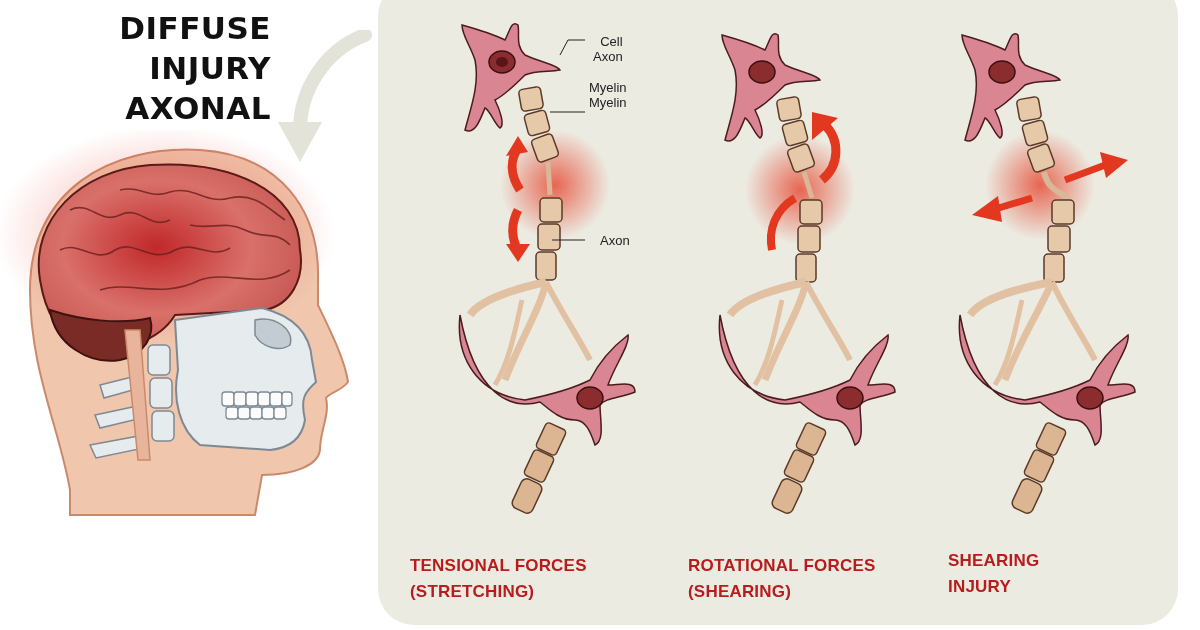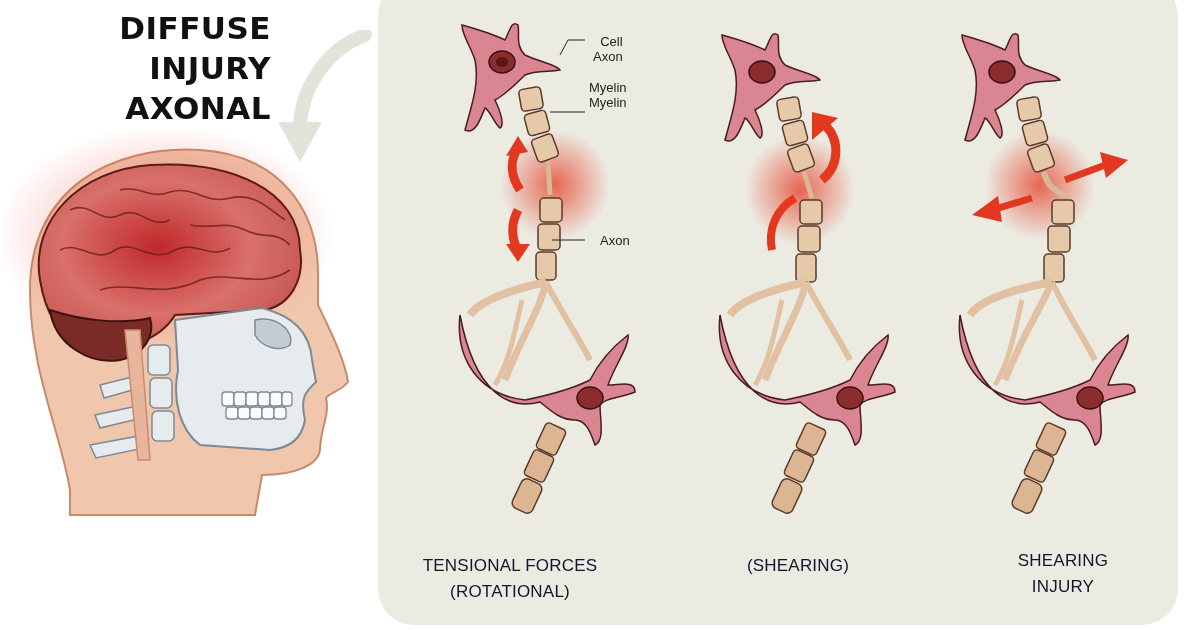--- a/index.html
+++ b/index.html
@@ -20,22 +20,22 @@
     background: #ecebe2; border-radius: 36px;
   }
   .head-svg { position: absolute; left: 0; top: 130px; }
   .curve-arrow { position: absolute; left: 270px; top: 30px; }
   .neuron { position: absolute; top: 0; }
   .label {
     position: absolute; font-size: 13px; color: #222;
     font-family: "Liberation Sans", sans-serif; line-height: 15px; text-align: right;
   }
   .caption {
-    position: absolute; top: 553px; text-align: center;
-    font-weight: normal; font-size: 17px; line-height: 26px; color: #0f172a;
+    position: absolute; top: 553px; text-align: left;
+    font-weight: bold; font-size: 17px; line-height: 26px; color: #b91c1c;
     font-family: "Liberation Sans", sans-serif; letter-spacing: 0.2px;
   }
   .caption div { white-space: nowrap; }
 </style>
 </head>
 <body>
 
 <div class="title">
   <div>DIFFUSE</div>
   <div>INJURY</div>
@@ -247,21 +247,22 @@
   <div>Axon</div>
 </div>
 <div class="label" style="left:589px; top:80px;">
   <div>Myelin</div>
   <div>Myelin</div>
 </div>
 <div class="label" style="left:600px; top:233px;">Axon</div>
 
 <div class="caption" style="left:410px; width:200px;">
   <div>TENSIONAL FORCES</div>
-  <div>(ROTATIONAL)</div>
+  <div>(STRETCHING)</div>
 </div>
 <div class="caption" style="left:688px; width:220px;">
+  <div>ROTATIONAL FORCES</div>
   <div>(SHEARING)</div>
 </div>
-<div class="caption" style="left:1003px; width:120px; top:548px;">
+<div class="caption" style="left:948px; width:120px; top:548px;">
   <div>SHEARING</div>
   <div>INJURY</div>
 </div>
 
 </body></html>

